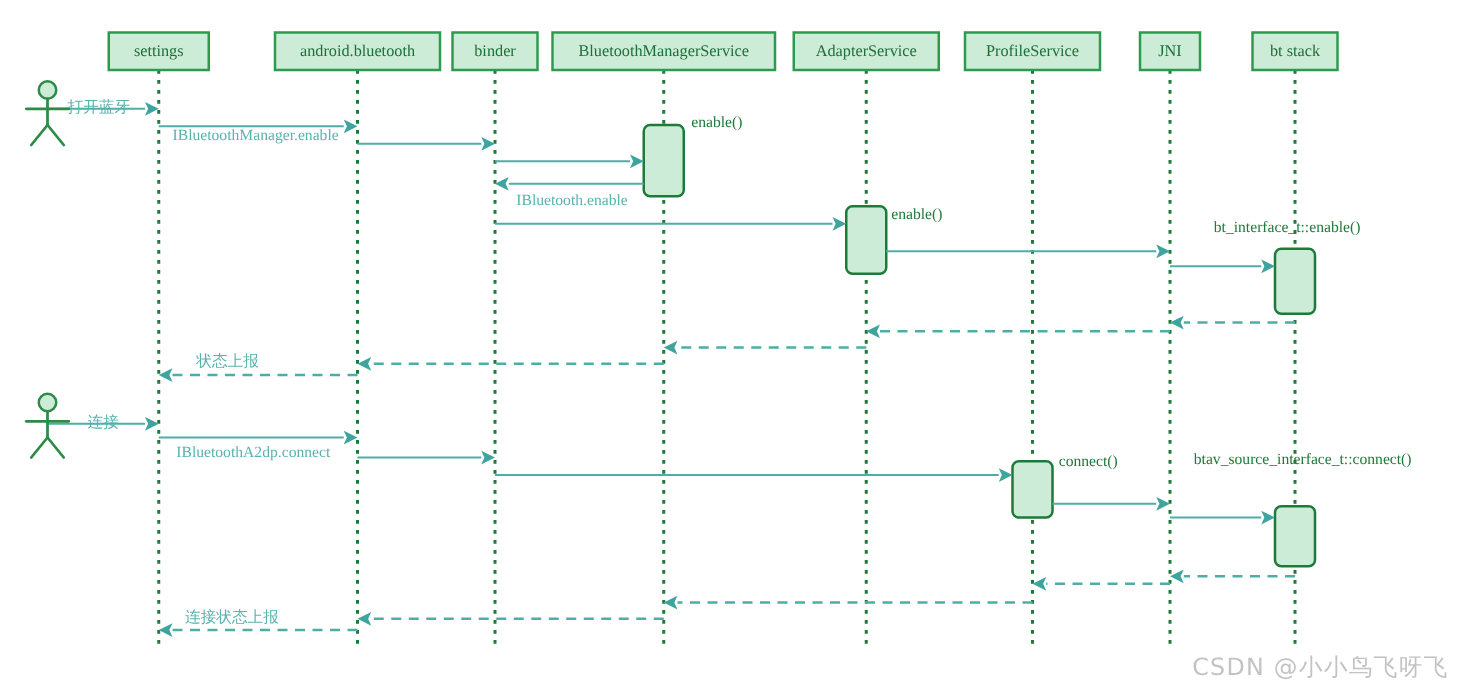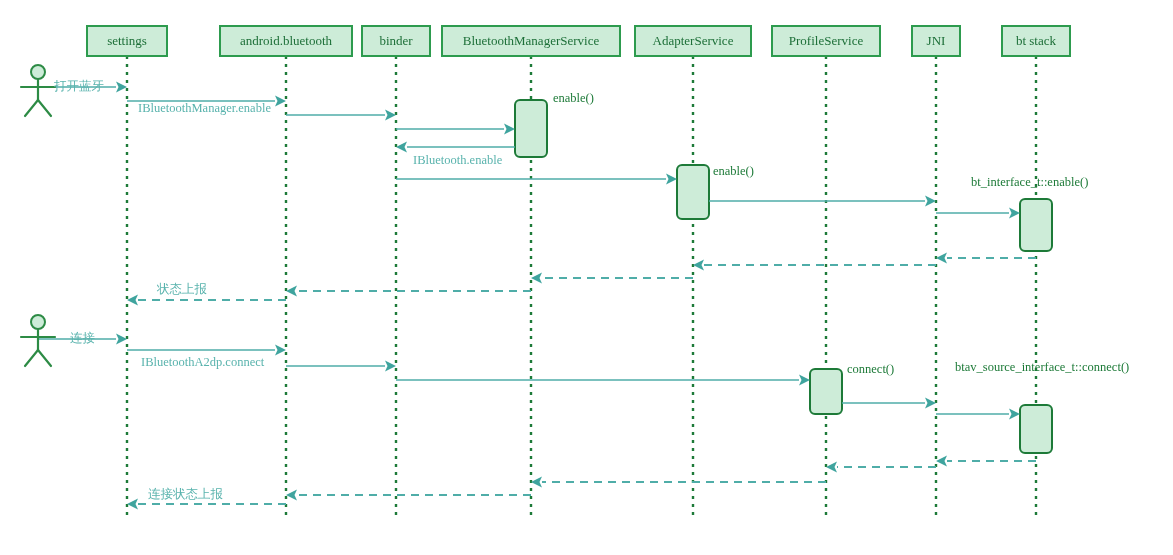--- a/index.html
+++ b/index.html
@@ -212,13 +212,14 @@
         <text x="157" y="290" class="msg-label">状态上报</text>
         <text x="141" y="363" class="msg-label">IBluetoothA2dp.connect</text>
         <text x="847" y="370" class="msg-label-dark">connect()</text>
         <text x="955" y="368" class="msg-label-dark">btav_source_interface_t::connect()</text>
         <text x="148" y="495" class="msg-label">连接状态上报</text>
         <text x="54" y="87" class="msg-label">打开蓝牙</text>
         <text x="70" y="339" class="msg-label">连接</text>
       </g>
   </svg>
 
+  <div class="watermark">CSDN @小小鸟飞呀飞</div>
 </div>
 
 </body></html>

